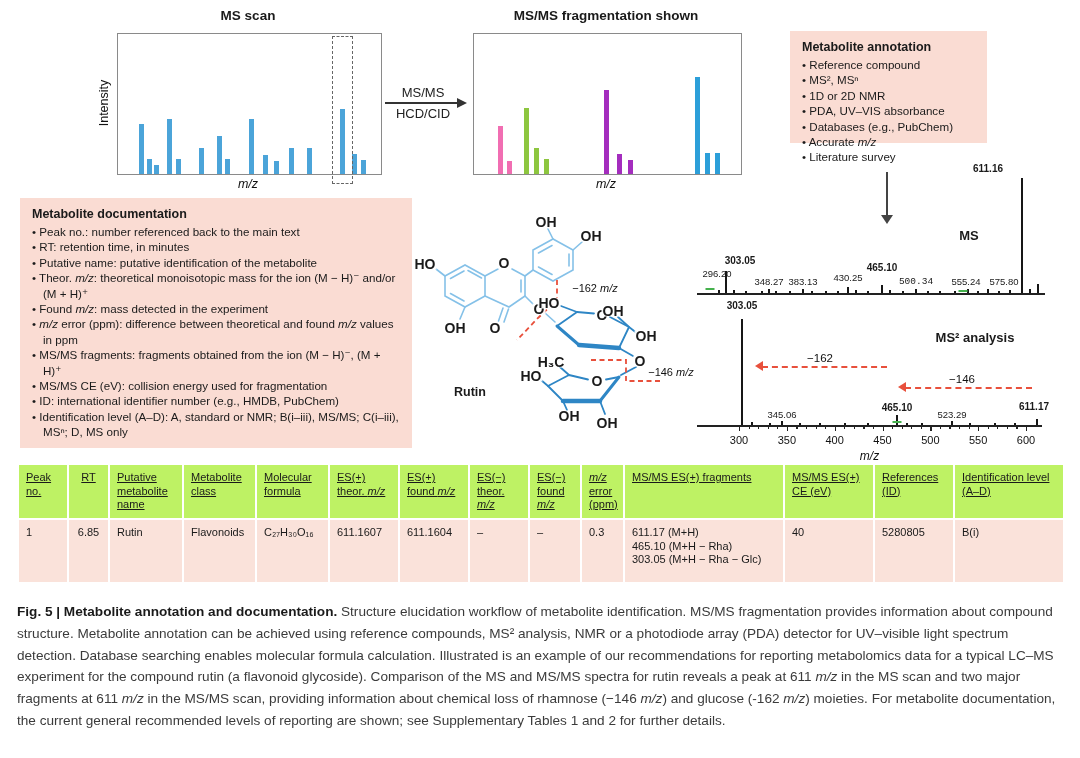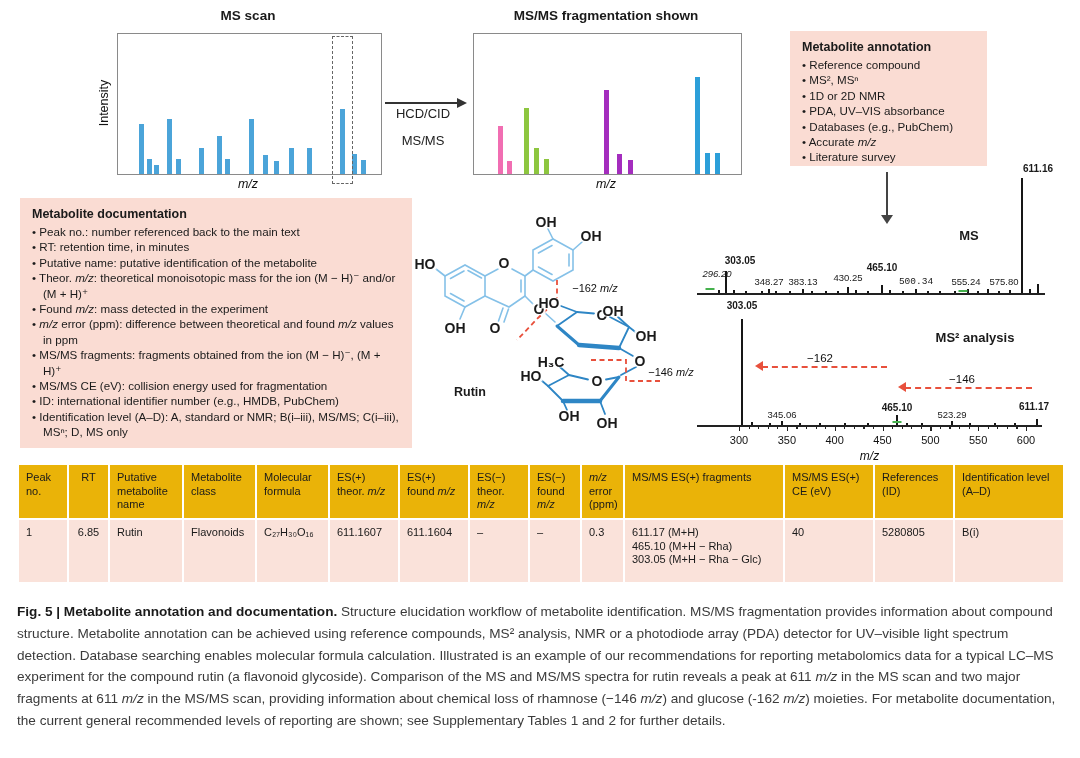--- a/index.html
+++ b/index.html
@@ -44,21 +44,21 @@
   
   #structure{position:absolute;left:405px;top:196px;width:305px;height:265px;}
   .atom{position:absolute;transform:translate(-50%,-50%);font-size:14px;font-weight:bold;line-height:11px;
         background:rgba(255,255,255,0.92);padding:0 1px;white-space:nowrap;}
   .loss-mz{position:absolute;transform:translate(-50%,-50%);font-size:11px;color:#111;white-space:nowrap;}
   .struct-name{position:absolute;transform:translate(-50%,-50%);font-weight:bold;font-size:12.5px;}
   
   #dtable{position:absolute;left:17px;top:463px;border-collapse:collapse;table-layout:fixed;width:1046px;}
   #dtable th,#dtable td{border:2px solid #fff;vertical-align:top;text-align:left;
         padding:6px 7px 4px 7px;font-size:11px;line-height:13.5px;font-weight:normal;}
-  #dtable th{background:#eab308;height:55px;box-sizing:border-box;}
+  #dtable th{background:#bef264;height:55px;box-sizing:border-box;text-decoration:underline;}
   #dtable td{background:#FAE2DA;height:64px;box-sizing:border-box;white-space:pre-line;}
   #dtable th:nth-child(2),#dtable td:nth-child(2){text-align:center;}
   
   .caption{position:absolute;left:17px;top:601px;width:1047px;font-size:13.6px;line-height:21.8px;color:#3b3b3b;}
   .caption b{color:#1a1a1a;}
   i{font-style:italic;}
 </style>
 </head>
 <body>
 
@@ -80,42 +80,42 @@
       <div class="bar" style="left: 156px; height: 13px; width: 5px; background: rgb(75, 164, 217);"></div>
       <div class="bar" style="left: 171px; height: 26px; width: 5px; background: rgb(75, 164, 217);"></div>
       <div class="bar" style="left: 189px; height: 26px; width: 5px; background: rgb(75, 164, 217);"></div>
       <div class="bar" style="left: 222px; height: 65px; width: 5px; background: rgb(75, 164, 217);"></div>
       <div class="bar" style="left: 234px; height: 20px; width: 5px; background: rgb(75, 164, 217);"></div>
       <div class="bar" style="left: 243px; height: 14px; width: 5px; background: rgb(75, 164, 217);"></div>
       <div class="hl" style="left: 214px; width: 19px;"></div>
     </div>
   <div class="xlabel-mz" style="left:248px;top:177px;">m/z</div>
 
-  <div class="tr-label" style="left:423px;top:85px;margin-top:48px;">MS/MS</div>
+  <div class="tr-label" style="left:423px;top:85px;">MS/MS</div>
   <div class="tr-line"></div>
   <div class="tr-head"></div>
   <div class="tr-label" style="left:423px;top:106px;">HCD/CID</div>
 
   <div class="chart-title" style="left:606px;top:8px;">MS/MS fragmentation shown</div>
   <div id="msms-plot" class="plot" style="left:473px;top:33px;width:267px;height:140px;">
       <div class="bar" style="left: 24px; height: 48px; width: 5px; background: rgb(241, 110, 178);"></div>
       <div class="bar" style="left: 33px; height: 13px; width: 5px; background: rgb(241, 110, 178);"></div>
       <div class="bar" style="left: 50px; height: 66px; width: 5px; background: rgb(141, 198, 63);"></div>
       <div class="bar" style="left: 60px; height: 26px; width: 5px; background: rgb(141, 198, 63);"></div>
       <div class="bar" style="left: 70px; height: 15px; width: 5px; background: rgb(141, 198, 63);"></div>
       <div class="bar" style="left: 130px; height: 84px; width: 5px; background: rgb(164, 45, 190);"></div>
       <div class="bar" style="left: 143px; height: 20px; width: 5px; background: rgb(164, 45, 190);"></div>
       <div class="bar" style="left: 154px; height: 14px; width: 5px; background: rgb(164, 45, 190);"></div>
       <div class="bar" style="left: 221px; height: 97px; width: 5px; background: rgb(44, 159, 217);"></div>
       <div class="bar" style="left: 231px; height: 21px; width: 5px; background: rgb(44, 159, 217);"></div>
       <div class="bar" style="left: 241px; height: 21px; width: 5px; background: rgb(44, 159, 217);"></div>
     </div>
   <div class="xlabel-mz" style="left:606px;top:177px;">m/z</div>
 
-  <div class="pinkbox" style="left:790px;top:31px;width:197px;height:135px;">
+  <div class="pinkbox" style="left:790px;top:31px;width:197px;height:112px;">
     <h3>Metabolite annotation</h3>
     <ul id="anno-list">
         <li class="fmt">Reference compound</li>
         <li class="fmt">MS², MSⁿ</li>
         <li class="fmt">1D or 2D NMR</li>
         <li class="fmt">PDA, UV–VIS absorbance</li>
         <li class="fmt">Databases (e.g., PubChem)</li>
         <li class="fmt">Accurate <i>m/z</i></li>
         <li class="fmt">Literature survey</li>
       </ul>
@@ -228,24 +228,24 @@
       <div class="peak" style="left: 939.35px; top: 291px; width: 1.3px; height: 2px;"></div>
       <div class="peak" style="left: 954.35px; top: 291px; width: 1.3px; height: 2px;"></div>
       <div class="peak" style="left: 967.35px; top: 289px; width: 1.3px; height: 4px;"></div>
       <div class="peak" style="left: 977.35px; top: 291px; width: 1.3px; height: 2px;"></div>
       <div class="peak" style="left: 987.35px; top: 289px; width: 1.3px; height: 4px;"></div>
       <div class="peak" style="left: 998.35px; top: 291px; width: 1.3px; height: 2px;"></div>
       <div class="peak" style="left: 1009.35px; top: 290px; width: 1.3px; height: 3px;"></div>
       <div class="peak" style="left: 1020.9px; top: 178px; width: 2.2px; height: 115px;"></div>
       <div class="peak" style="left: 1029.35px; top: 289px; width: 1.3px; height: 4px;"></div>
       <div class="peak" style="left: 1037.35px; top: 284px; width: 1.3px; height: 9px;"></div>
-      <div class="sp-label b" style="left: 1019px; top: 163px; padding-left: 38px;">611.16</div>
+      <div class="sp-label b" style="left: 969px; top: 163px; padding-left: 38px;">611.16</div>
       <div class="sp-label b" style="left: 969px; top: 228px; font-size: 13px;">MS</div>
       <div class="sp-label b" style="left: 740px; top: 255px;">303.05</div>
-      <div class="sp-label" style="left: 717px; top: 268px; font-style: italic;">296.20</div>
+      <div class="sp-label" style="left: 717px; top: 268px;">296.20</div>
       <div class="sp-label" style="left: 769px; top: 276px;">348.27</div>
       <div class="sp-label" style="left: 803px; top: 276px;">383.13</div>
       <div class="sp-label" style="left: 848px; top: 272px;">430.25</div>
       <div class="sp-label b" style="left: 882px; top: 262px;">465.10</div>
       <div class="sp-label" style="left: 916px; top: 276px; font-family: Liberation Mono, monospace;">500.34</div>
       <div class="sp-label" style="left: 966px; top: 276px;">555.24</div>
       <div class="sp-label" style="left: 1004px; top: 276px;">575.80</div>
       <div class="gmark" style="left: 710px; top: 288px;"></div>
       <div class="gmark" style="left: 963px; top: 290px;"></div>
       <div class="baseline" style="left: 697px; top: 425px; width: 345px;"></div>

